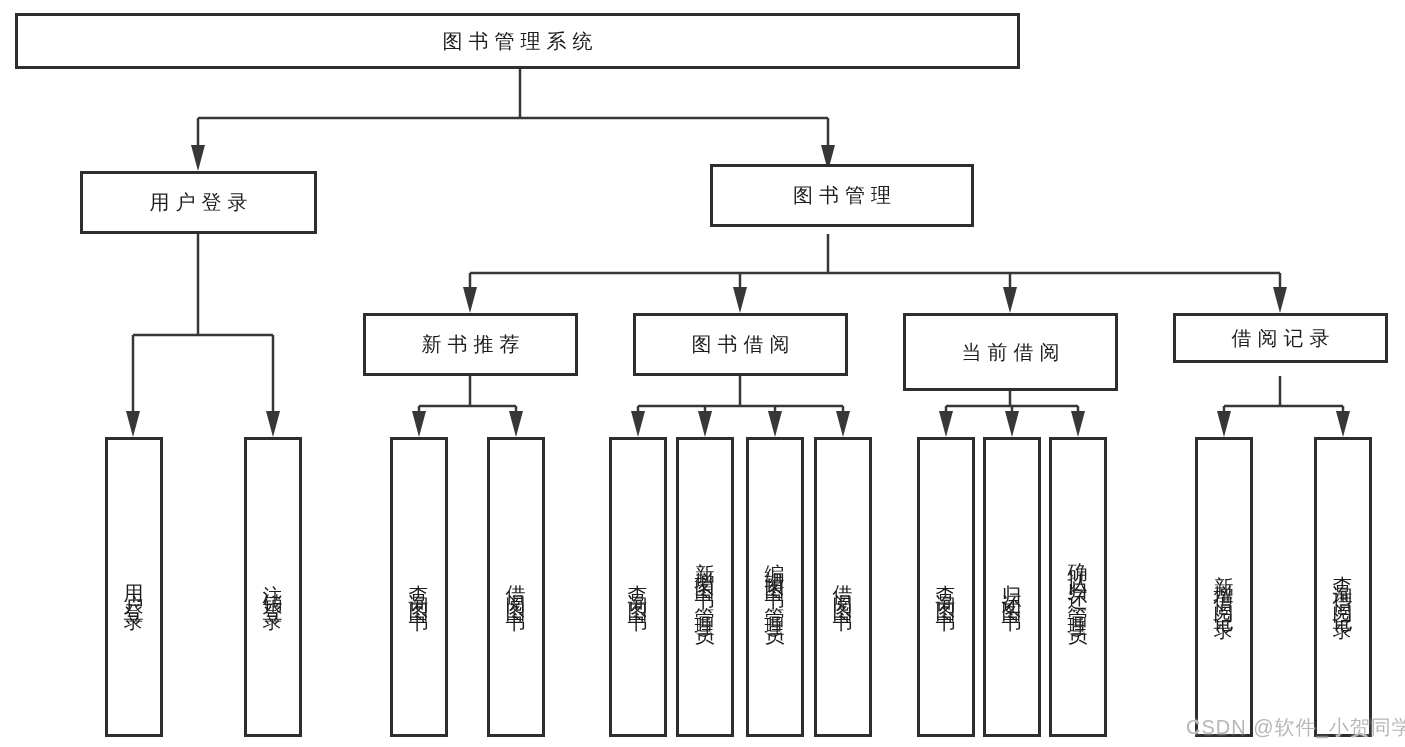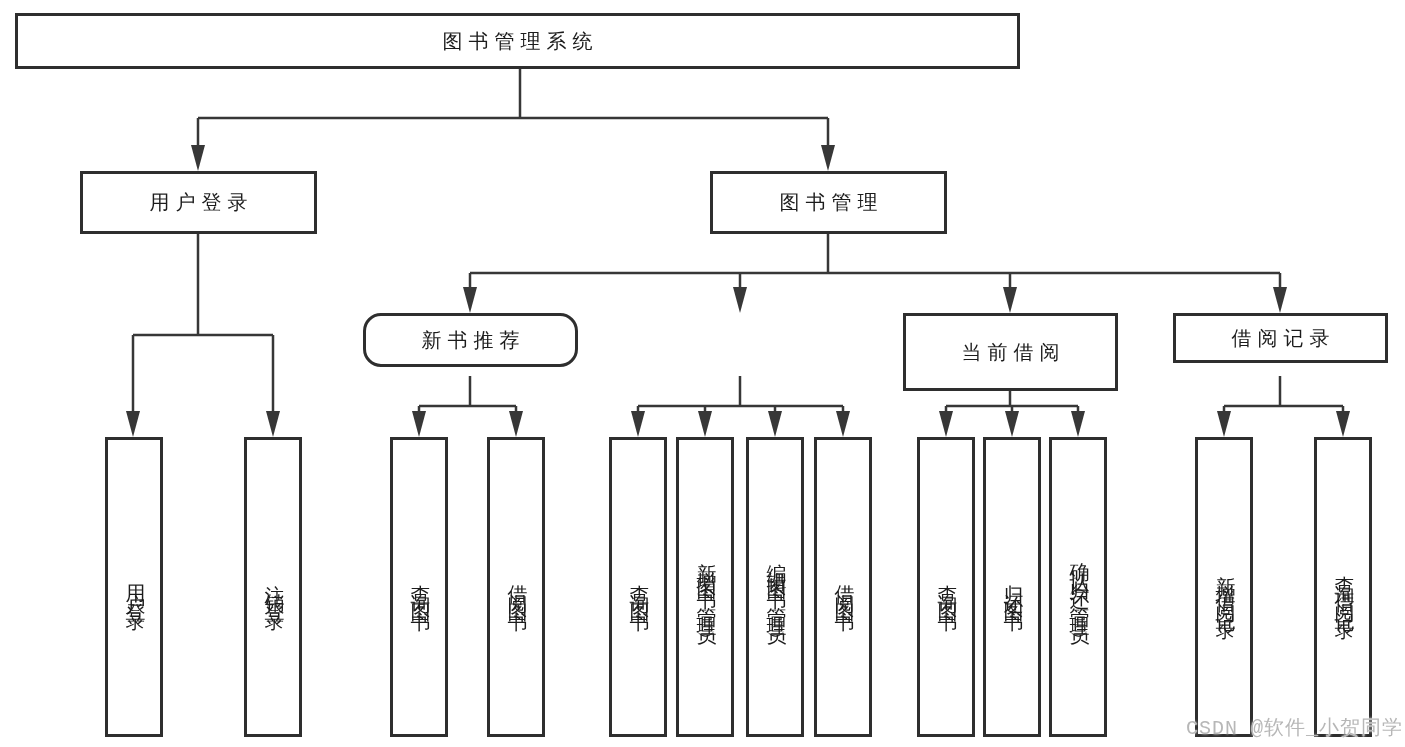--- a/index.html
+++ b/index.html
@@ -5,21 +5,21 @@
   html, body {
     margin: 0;
     padding: 0;
     background: #ffffff;
   }
   .canvas {
     position: relative;
     width: 1405px;
     height: 747px;
     background: #ffffff;
-    font-family: Liberation Mono, monospace;
+    font-family: Liberation Sans, sans-serif;
     overflow: hidden;
   }
   svg.connectors {
     position: absolute;
     left: 0;
     top: 0;
     z-index: 1;
   }
   .box {
     position: absolute;
@@ -121,23 +121,24 @@
       <polygon points="1005,411 1019,411 1012,437"></polygon>
       <polygon points="1071,411 1085,411 1078,437"></polygon>
       <polygon points="1217,411 1231,411 1224,437"></polygon>
       <polygon points="1336,411 1350,411 1343,437"></polygon>
     </g>
   </svg>
 
   <div class="box h" style="left:15px; top:13px; width:1005px; height:56px;">图书管理系统</div>
 
   <div class="box h" style="left:80px; top:171px; width:237px; height:63px;">用户登录</div>
-  <div class="box h" style="left:710px; top:171px; width:237px; height:63px;">图书管理</div>
+  <div class="box h" style="left:710px; top:164px; width:264px; height:63px;">图书管理</div>
 
-  <div class="box h" style="left:363px; top:313px; width:215px; height:54px;border-radius:18px;">新书推荐</div>
+  <div class="box h" style="left:363px; top:313px; width:215px; height:63px;">新书推荐</div>
+  <div class="box h" style="left:633px; top:313px; width:215px; height:63px;">图书借阅</div>
   <div class="box h" style="left:903px; top:313px; width:215px; height:78px;">当前借阅</div>
   <div class="box h" style="left:1173px; top:313px; width:215px; height:50px;">借阅记录</div>
 
   <div class="box v" style="left:105px; top:437px; width:58px; height:300px;">用户登录</div>
   <div class="box v" style="left:244px; top:437px; width:58px; height:300px;">注销登录</div>
 
   <div class="box v" style="left:390px; top:437px; width:58px; height:300px;">查询图书</div>
   <div class="box v" style="left:487px; top:437px; width:58px; height:300px;">借阅图书</div>
 
   <div class="box v" style="left:609px; top:437px; width:58px; height:300px;">查询图书</div>

